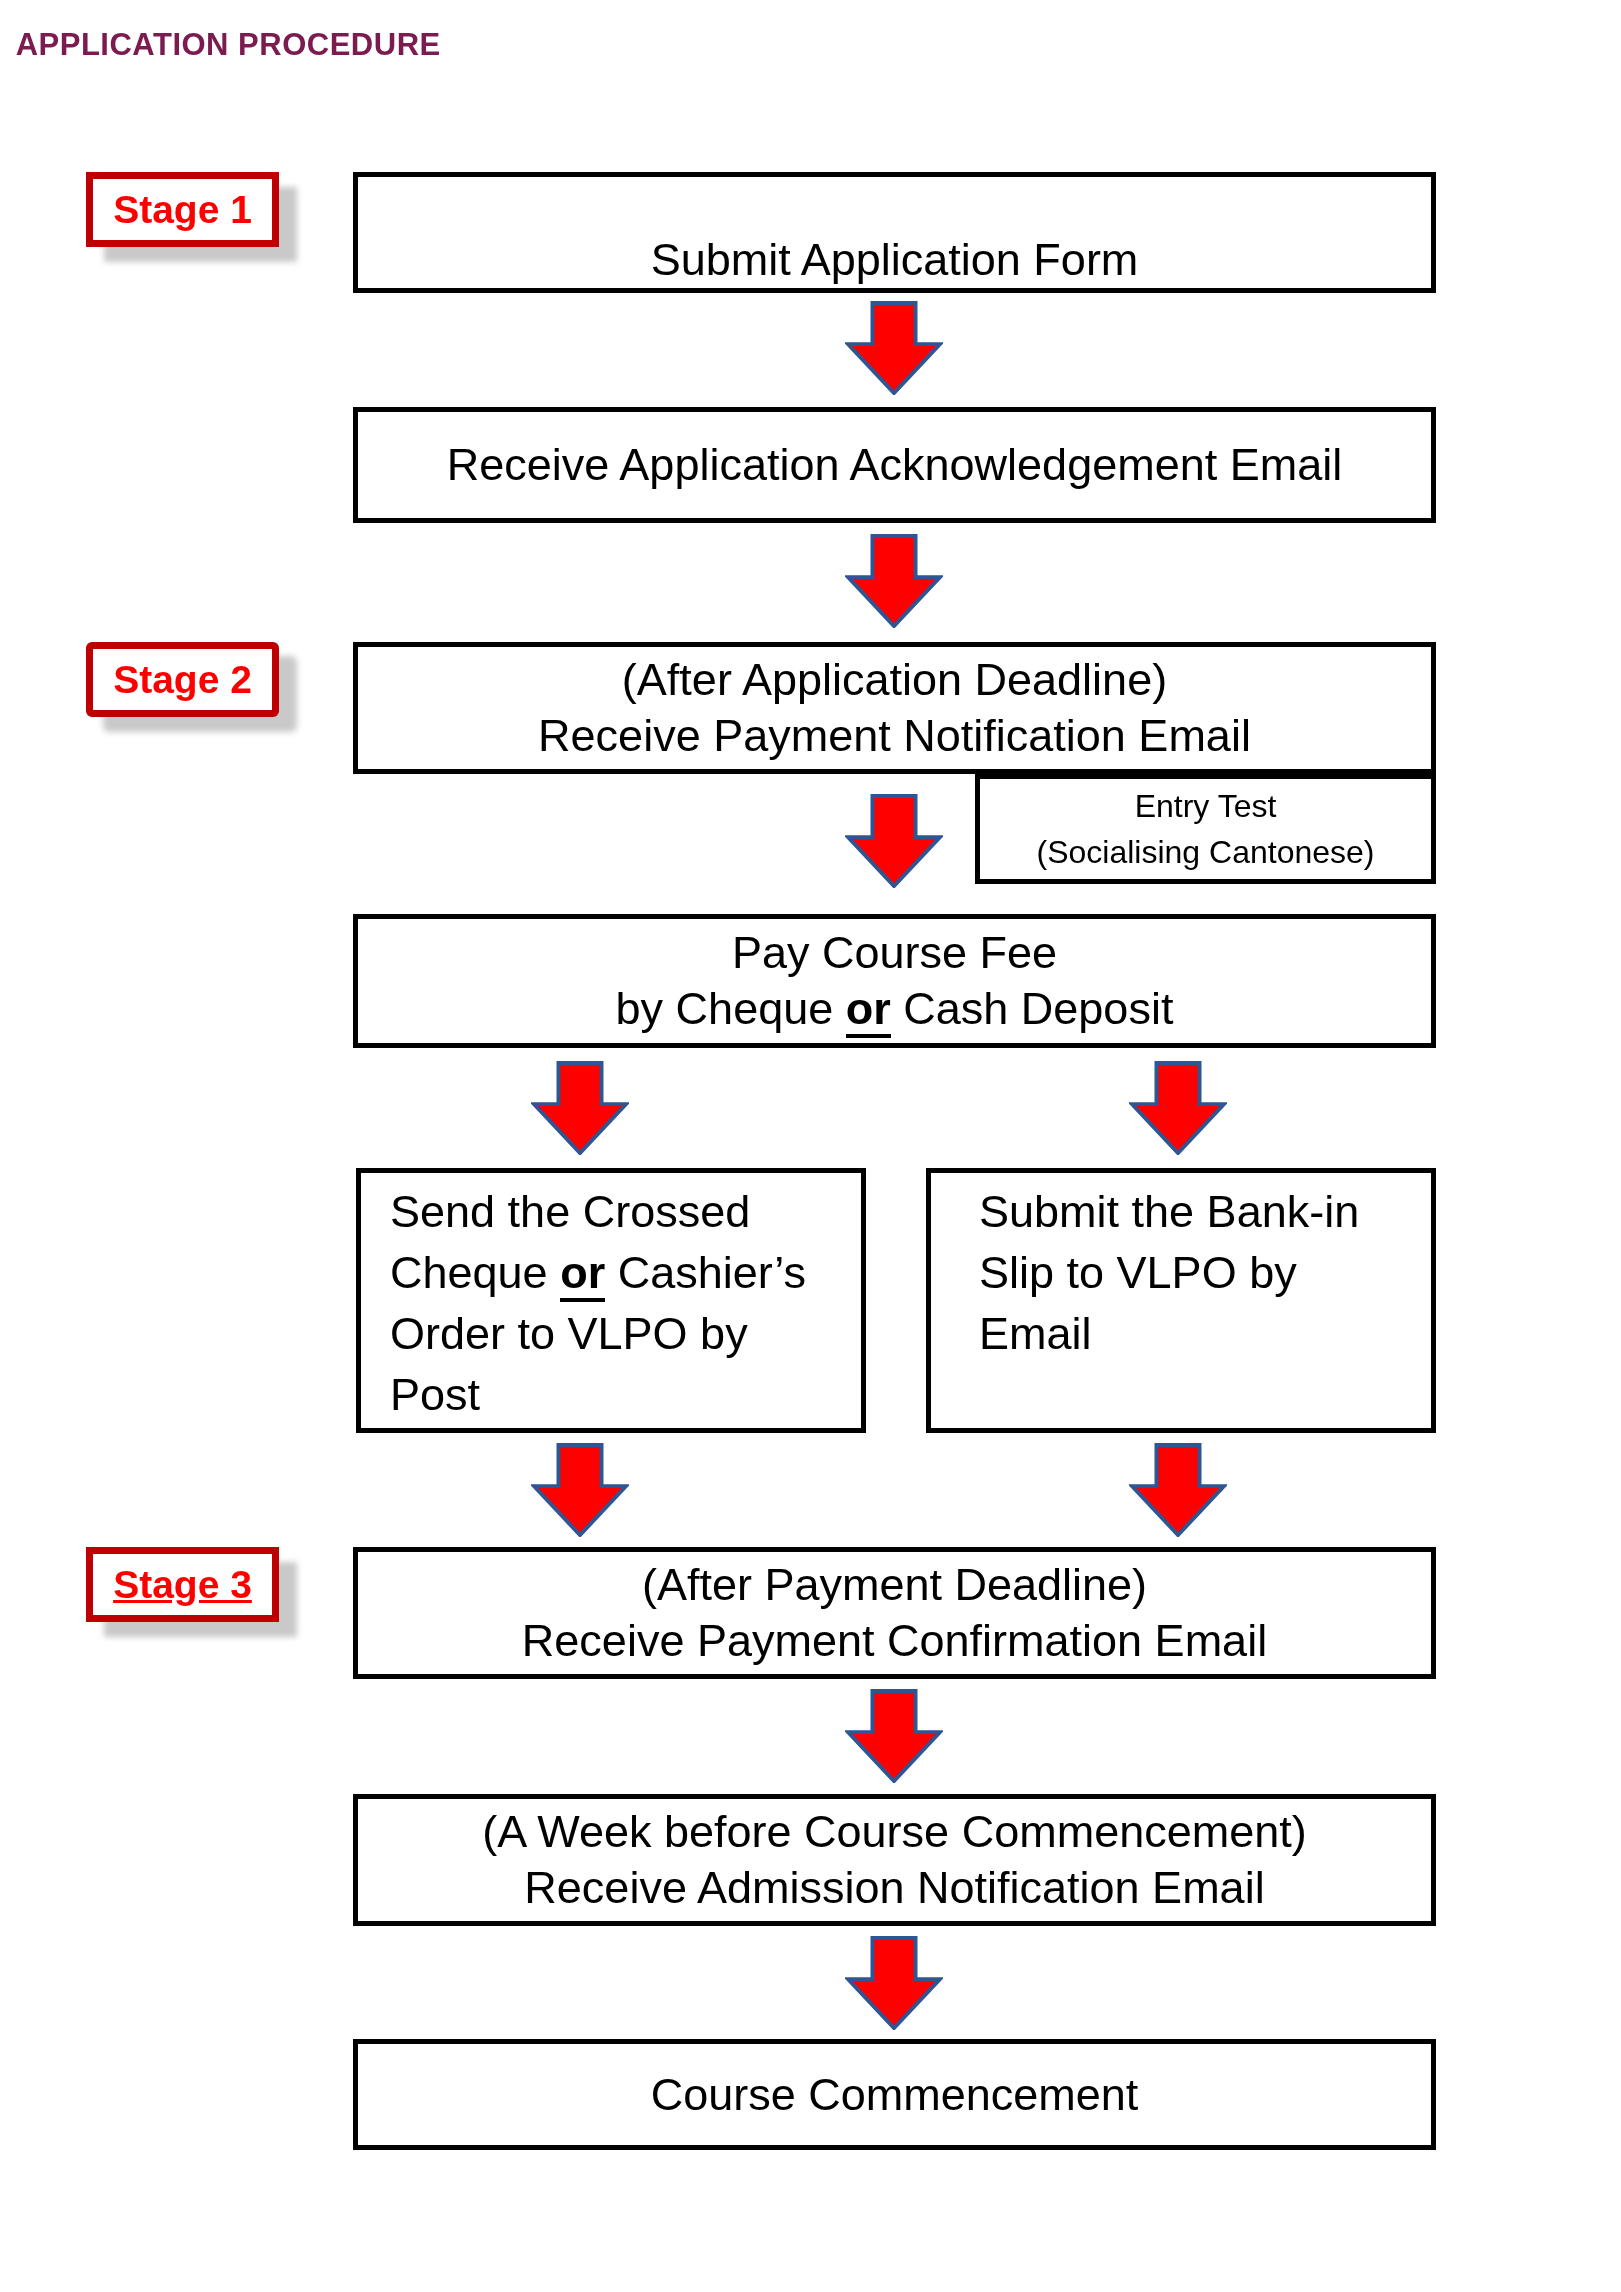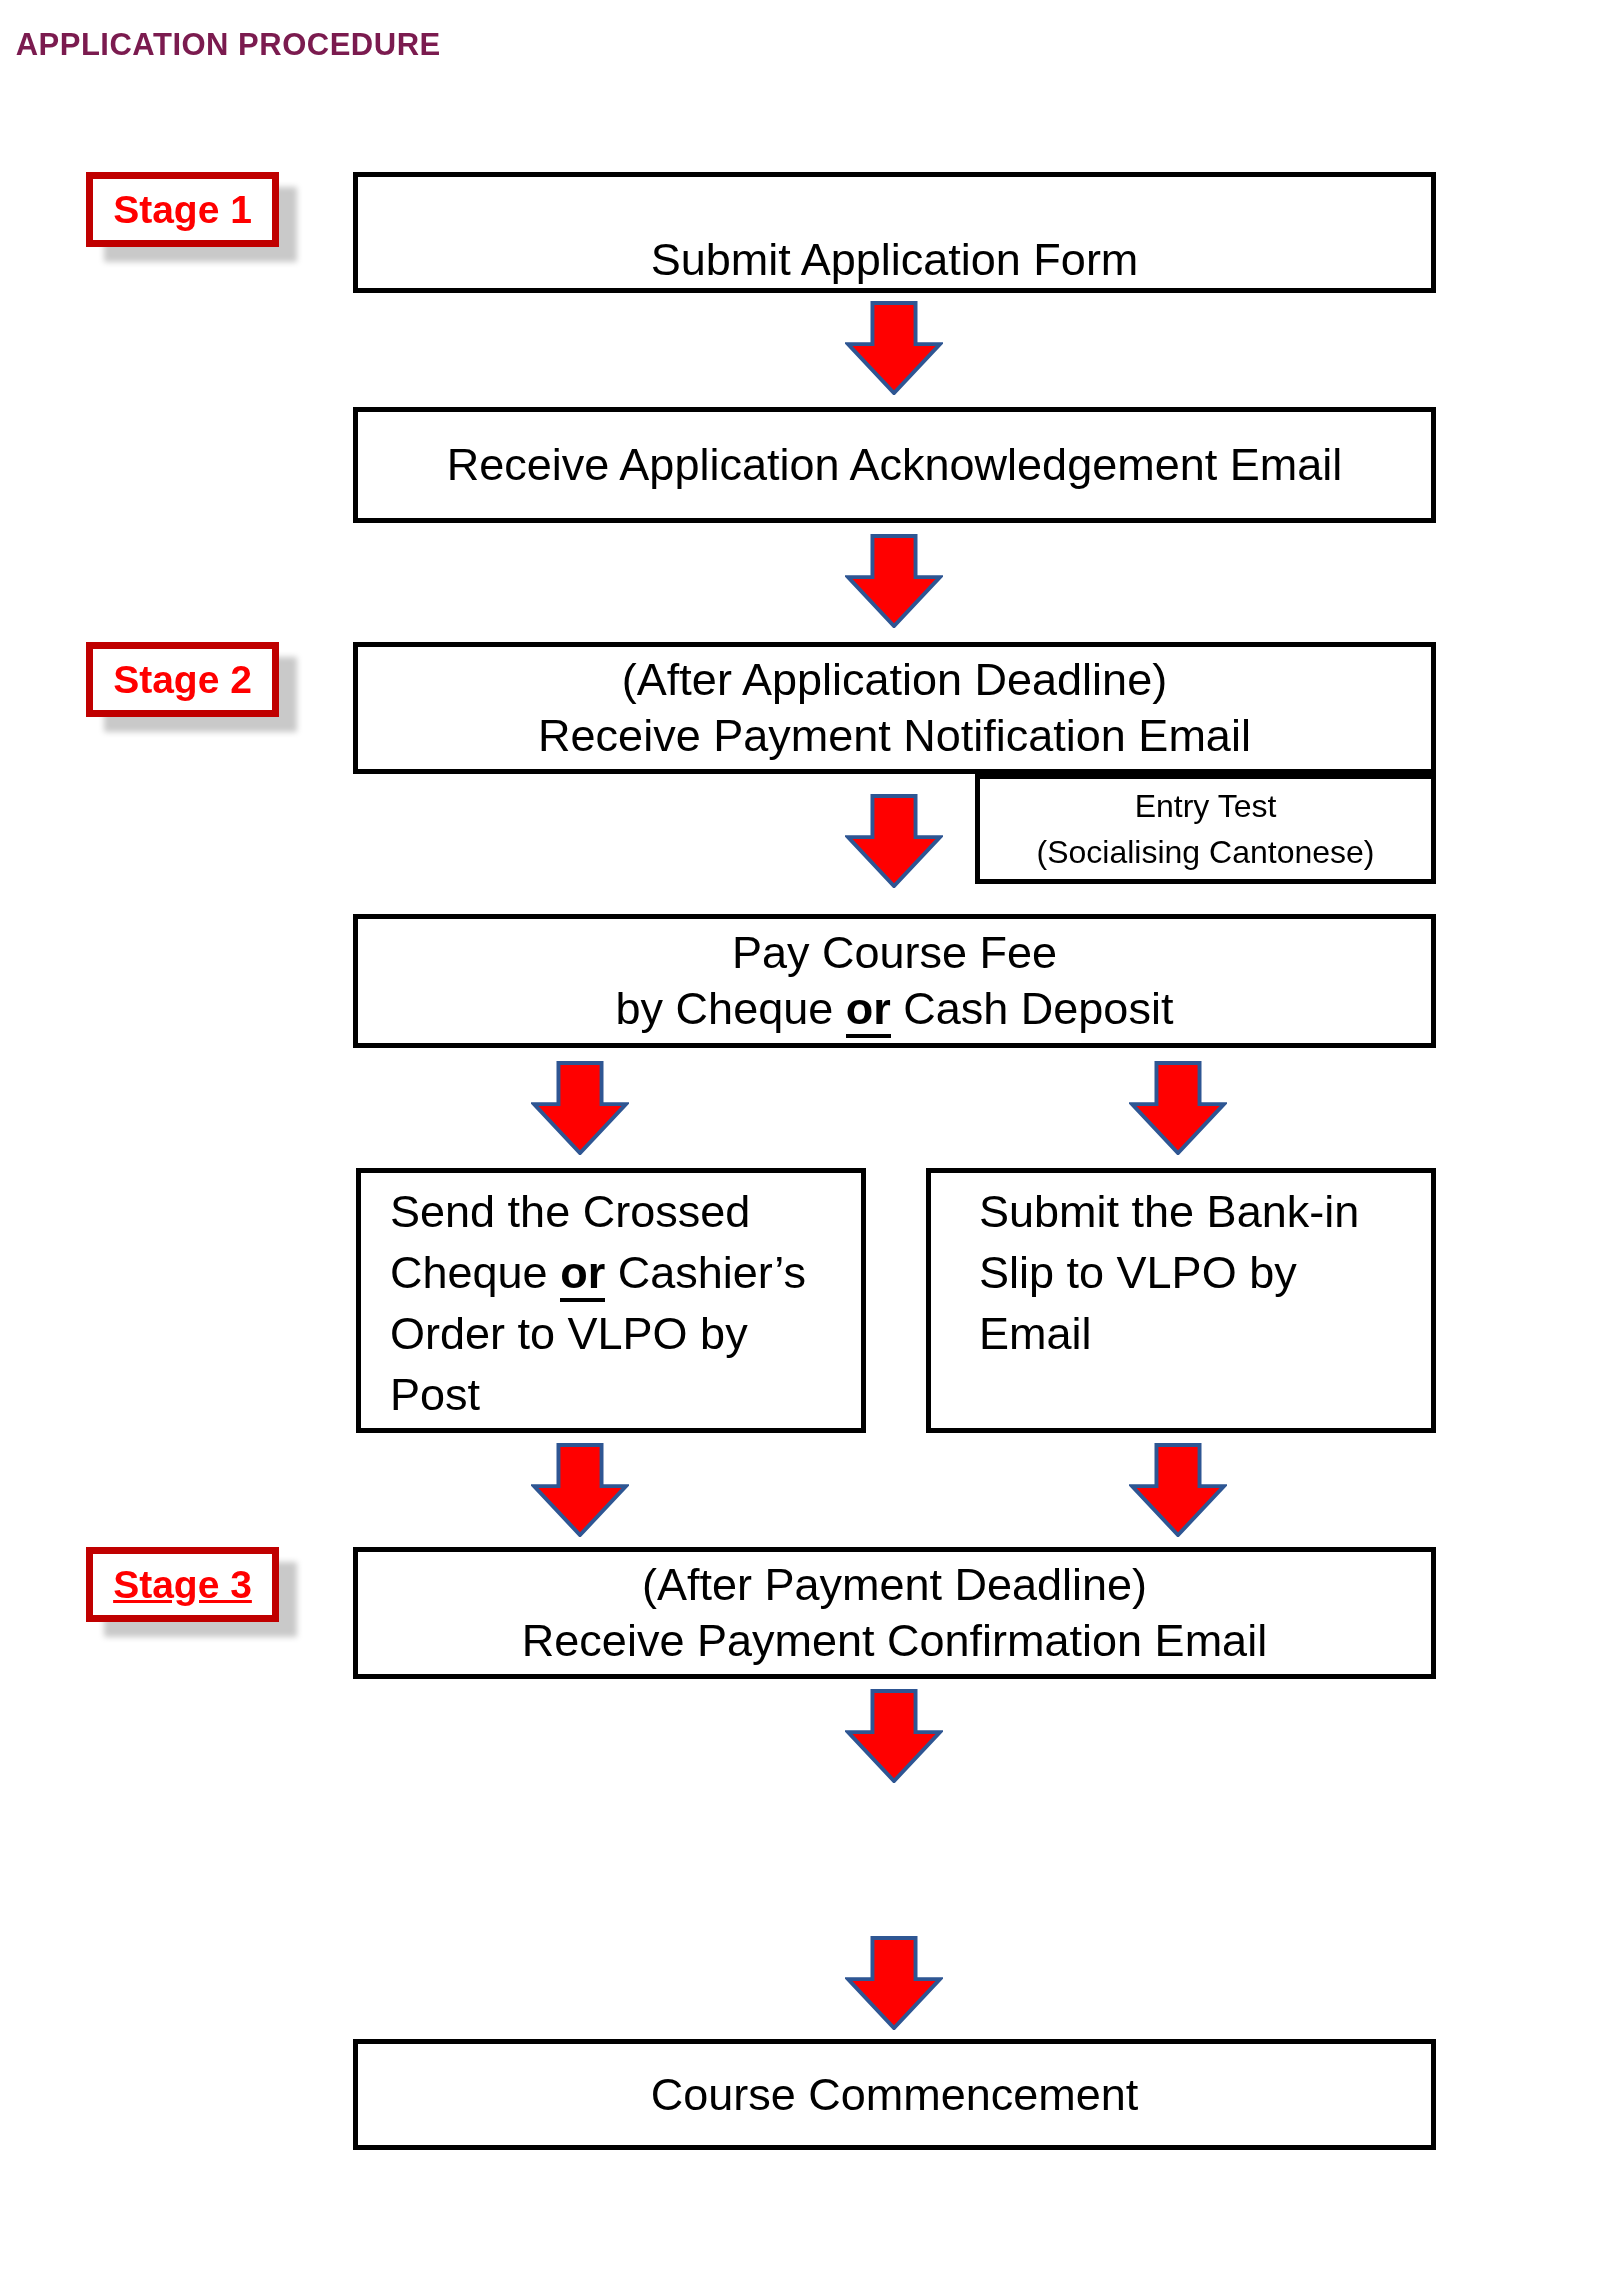--- a/index.html
+++ b/index.html
@@ -73,21 +73,21 @@
   }
 </style>
 </head>
 <body>
 
 <div class="page">
 
   <div class="title">APPLICATION PROCEDURE</div>
 
   <div class="stage" style="top:172px;">Stage 1</div>
-  <div class="stage" style="top:642px;">Stage 2</div>
+  <div class="stage" style="top:642px;border-radius:6px;">Stage 2</div>
   <div class="stage" style="top:1547px;text-decoration:underline;">Stage 3</div>
 
   <div class="fbox" style="left:353px; top:172px; width:1083px; height:121px;justify-content:flex-end;">
       <div class="tline"><span>Submit Application Form</span></div>
     </div>
 
   <svg class="arrow" style="left:845px; top:301px;" viewBox="0 0 100 96" aria-hidden="true">
     <polygon points="28,2 72,2 72,44 97,44 50,94 3,44 28,44"></polygon>
     </svg>
 
@@ -146,20 +146,24 @@
 
   <div class="fbox" style="left:353px; top:1547px; width:1083px; height:132px;">
       <div class="tline"><span>(After Payment Deadline)</span></div>
       <div class="tline"><span>Receive Payment Confirmation Email</span></div>
     </div>
 
   <svg class="arrow" style="left:845px; top:1689px;" viewBox="0 0 100 96" aria-hidden="true">
     <polygon points="28,2 72,2 72,44 97,44 50,94 3,44 28,44"></polygon>
     </svg>
 
+  <div class="fbox" style="left:353px; top:1794px; width:1083px; height:132px;">
+      <div class="tline"><span>(A Week before Course Commencement)</span></div>
+      <div class="tline"><span>Receive Admission Notification Email</span></div>
+    </div>
 
   <svg class="arrow" style="left:845px; top:1936px;" viewBox="0 0 100 96" aria-hidden="true">
     <polygon points="28,2 72,2 72,44 97,44 50,94 3,44 28,44"></polygon>
     </svg>
 
   <div class="fbox" style="left:353px; top:2039px; width:1083px; height:111px;">
       <div class="tline"><span>Course Commencement</span></div>
     </div>
 
 </div>

